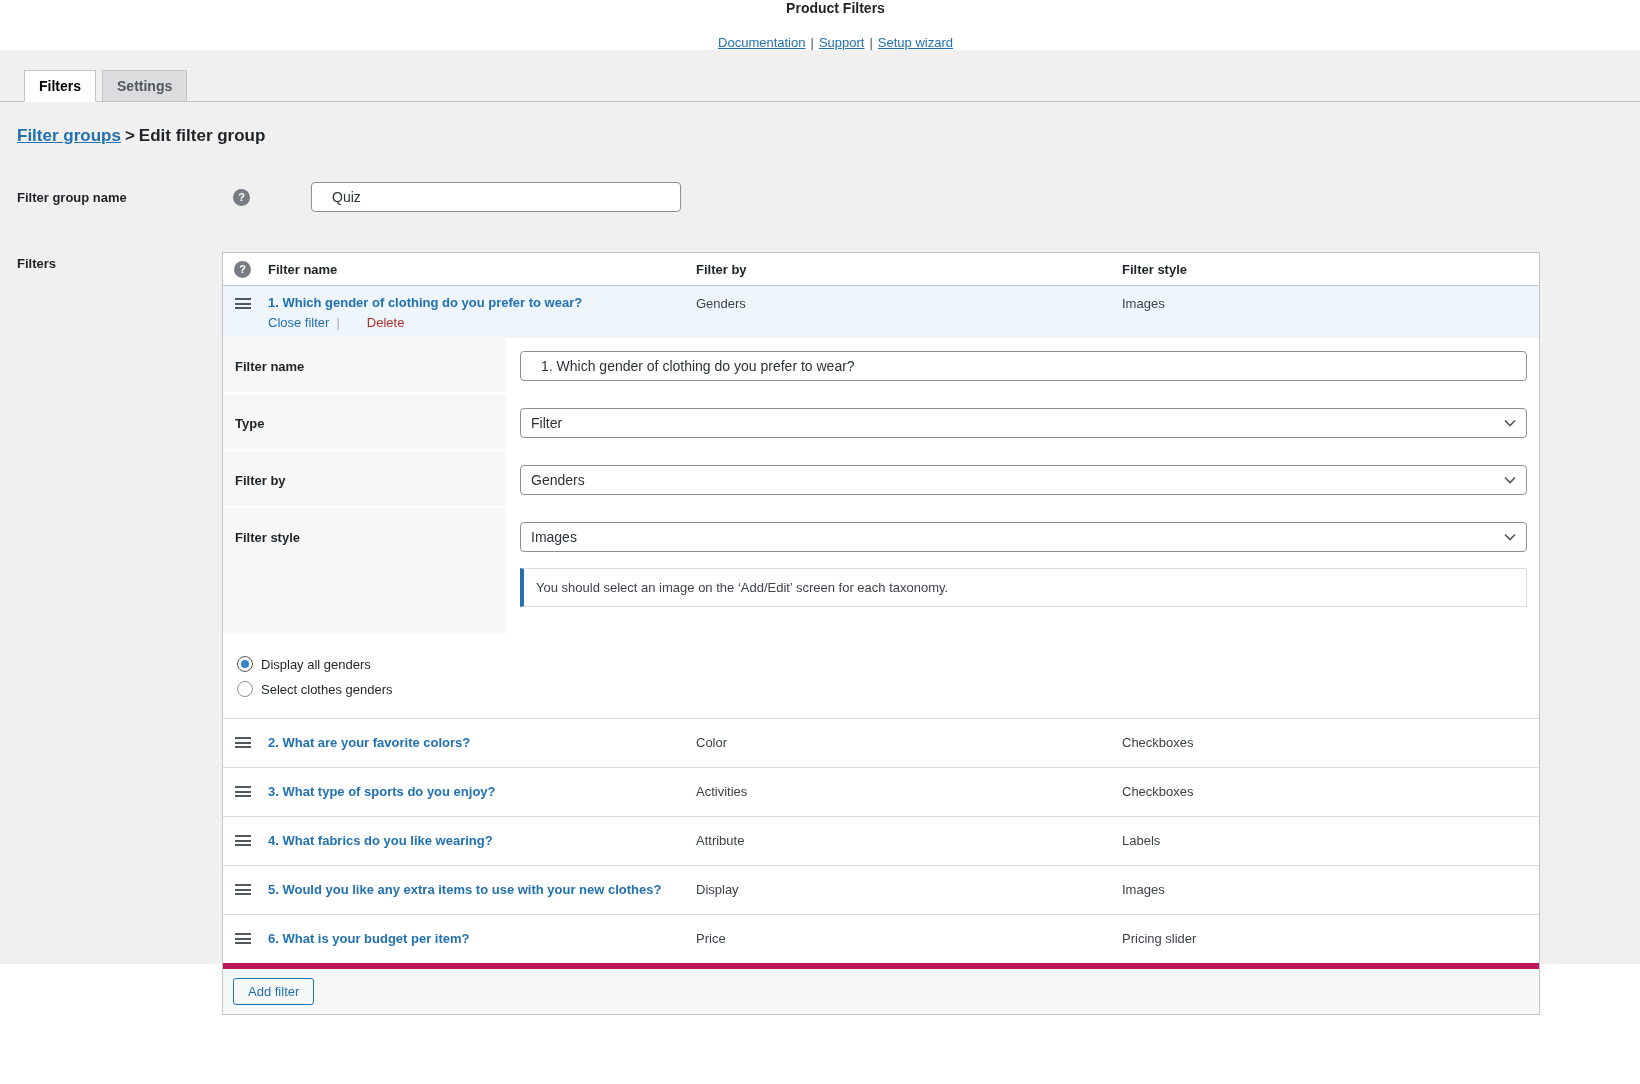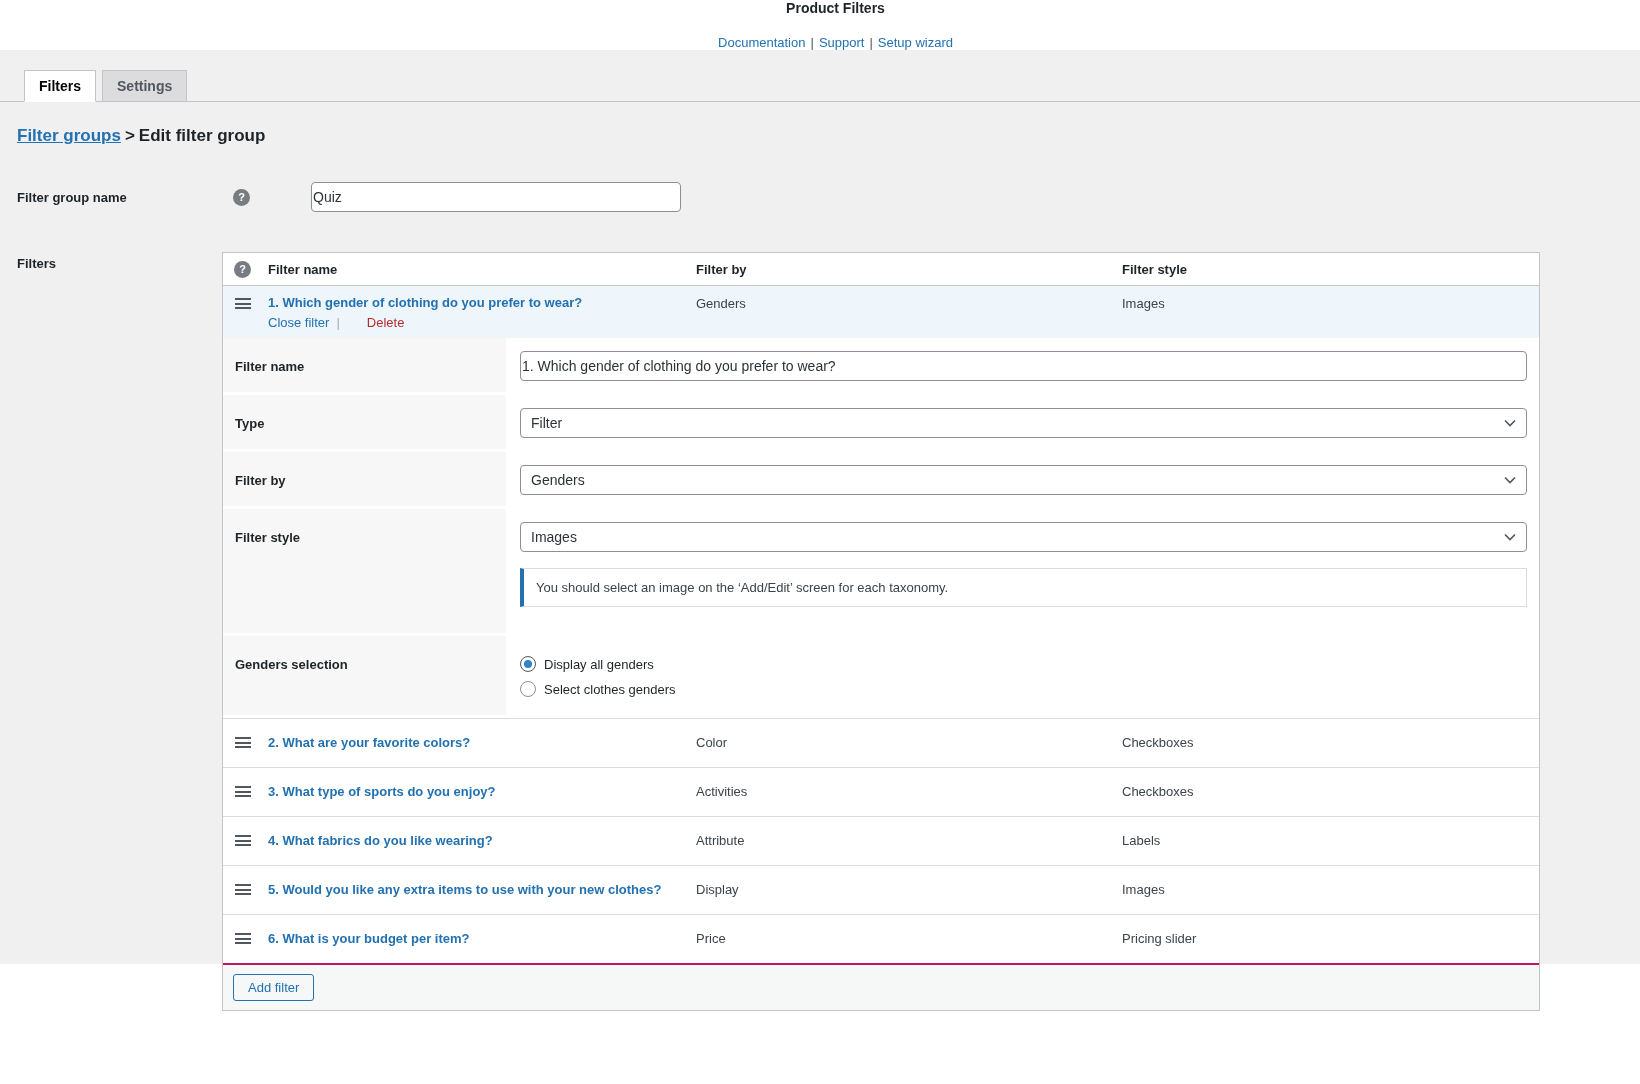--- a/index.html
+++ b/index.html
@@ -12,21 +12,21 @@
   }
   
   .top-bar {
     height:50px; background:#fff;
     display:flex; align-items:center; justify-content:space-between;
     padding:0 24px 0 55px;
     flex-direction:column;
   }
   .top-title { font-size:14px; font-weight:700; color:#1d2327; }
   .top-links { font-size:13px; color:#50575e; }
-  .top-links a { color:#2271b1; cursor:pointer;text-align:right; }
+  .top-links a { color:#2271b1; text-decoration:underline; cursor:pointer;text-align:right; }
   .top-links .sep { color:#50575e; margin:0 5px; text-decoration:none; }
   
   .page-band { background:#f0f0f1; height:914px; }
   
   .tab-bar {
     padding:20px 24px 0 24px;
     border-bottom:1px solid #c3c4c7;
     display:flex;
   }
   .tab {
@@ -55,21 +55,21 @@
     width:17px; height:17px; border-radius:50%;
     background:#787c82; color:#fff;
     font-size:11px; font-weight:700;
     display:inline-flex; align-items:center; justify-content:center;
     flex:none;
   }
   .fg-row .help-icon { margin-right:17px; }
   .text-input {
     height:30px; background:#fff;
     border:1px solid #8c8f94; border-radius:4px;
-    padding:0 1px; font-size:14px; color:#2c3338;
+    padding:0 20px; font-size:14px; color:#2c3338;
     font-family:"Liberation Sans", sans-serif;
   }
   .fg-input { width:370px; }
   
   .filters-row { display:flex; align-items:flex-start; margin-top:40px; }
   .filters-label { width:205px; font-weight:700; font-size:13px; padding-top:4px; }
   .filters-table {
     flex:1; background:#fff;
     border:1px solid #c3c4c7;
   }
@@ -129,21 +129,21 @@
     content:""; width:8px; height:8px; border-radius:50%;
     background:#3582c4; display:block;
   }
   .radio-label { font-size:13px; color:#1d2327; }
   .genders-row .field-body { padding-top:20px; padding-bottom:12px; }
   
   .row-collapsed { border-top:1px solid #dcdcde; padding:16px 0 17px 0; align-items:flex-start; }
   .row-collapsed .drag-handle { margin-top:2px; }
   
   .table-footer {
-    border-top:2px solid #be185d;
+    border-top:6px solid #be185d;
     background:#f6f7f7;
     padding:9px 10px;
   }
   .btn-secondary {
     display:inline-block;
     background:#f6f7f7; color:#2271b1;
     border:1px solid #2271b1; border-radius:3px;
     padding:5px 14px; font-size:13px;
     font-family:"Liberation Sans", sans-serif;
     cursor:pointer;
@@ -249,21 +249,20 @@
                   </svg>
               </div>
               <div class="notice">
                 <span>You should select an image on the ‘Add/Edit’ screen for each taxonomy.</span>
               </div>
               <div style="height:16px"></div>
             </div>
           </div>
 
           <div class="field-row genders-row">
-            <div class="field-label">Genders selection</div>
             <div class="field-body">
               <div class="radio-line">
                 <span class="radio checked"></span>
                 <span class="radio-label">Display all genders</span>
               </div>
               <div class="radio-line">
                 <span class="radio"></span>
                 <span class="radio-label">Select clothes genders</span>
               </div>
             </div>

